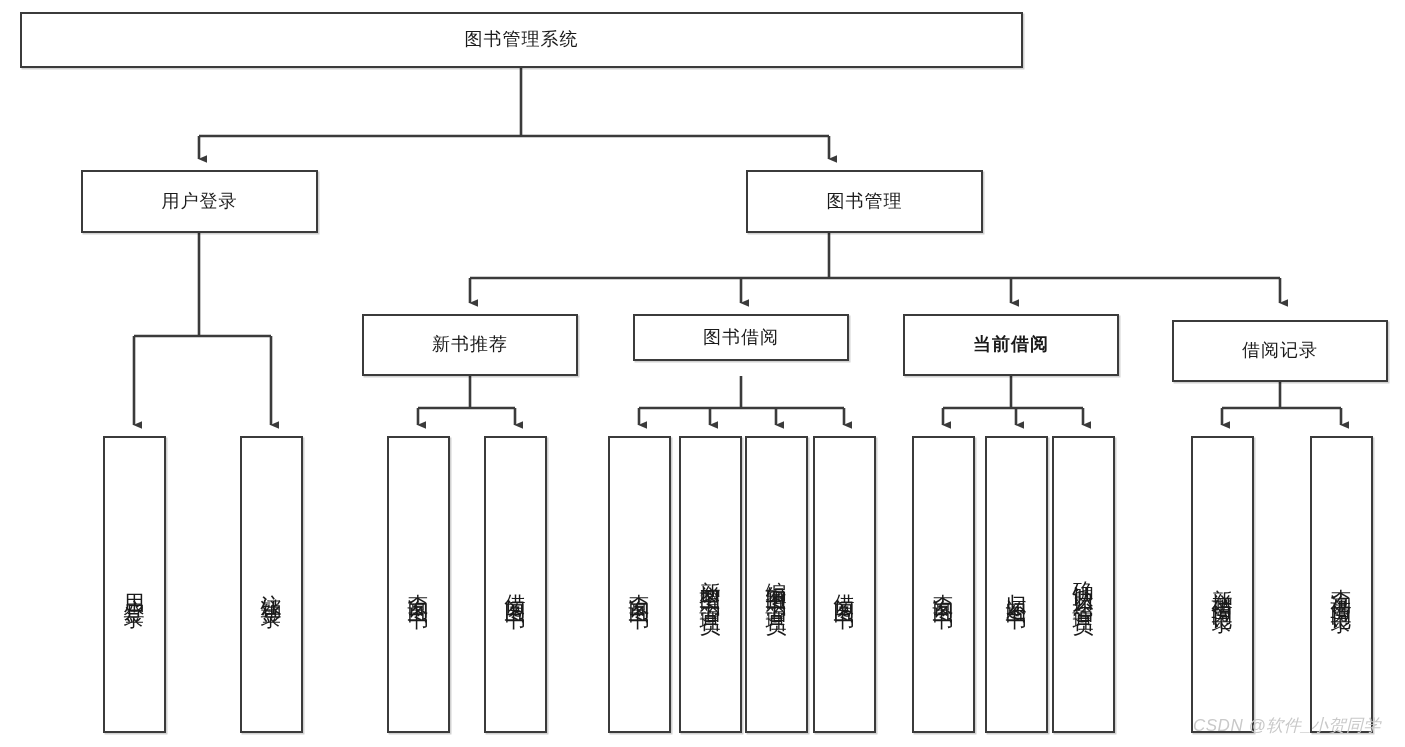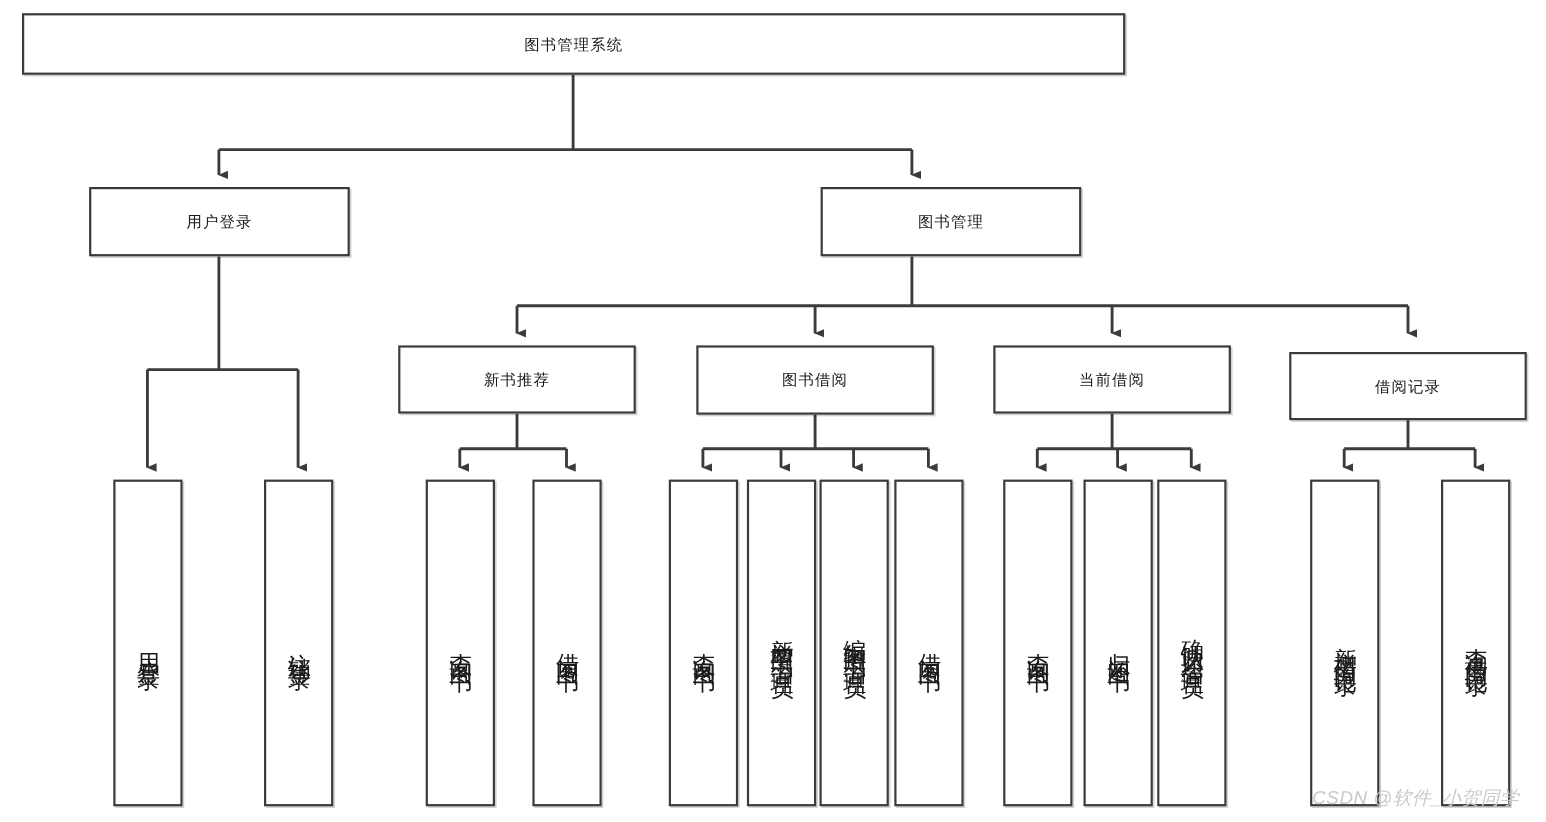--- a/index.html
+++ b/index.html
@@ -31,21 +31,21 @@
     box-sizing: border-box;
     border: 2.5px solid #3b3b3b;
     background: #ffffff;
     display: flex;
     align-items: center;
     justify-content: center;
     color: #1a1a1a;
     box-shadow: 1.5px 1.5px 0 rgba(0,0,0,0.18);
   }
   .node.h {
-    font-size: 14px;
+    font-size: 18px;
     letter-spacing: 1px;
     line-height: 1.2;
     text-align: center;
   }
   .node.leaf {
     writing-mode: vertical-rl;
     text-orientation: upright;
     font-size: 21px;
     letter-spacing: 5px;
     line-height: 1.0;
@@ -122,24 +122,24 @@
       </div>
       <div class="node h" style="left: 81px; top: 170px; width: 237px; height: 63px;">
         <span>用户登录</span>
       </div>
       <div class="node h" style="left: 711px; top: 170px; width: 237px; height: 63px; margin-left: 35px;">
         <span>图书管理</span>
       </div>
       <div class="node h" style="left: 362px; top: 314px; width: 216px; height: 62px;">
         <span>新书推荐</span>
       </div>
-      <div class="node h" style="left: 633px; top: 314px; width: 216px; height: 63px;">
+      <div class="node h" style="left: 633px; top: 314px; width: 216px; height: 47px;">
         <span>图书借阅</span>
       </div>
-      <div class="node h" style="left: 903px; top: 314px; width: 216px; height: 62px;">
+      <div class="node h" style="left: 903px; top: 314px; width: 216px; height: 62px; font-weight: bold;">
         <span>当前借阅</span>
       </div>
       <div class="node h" style="left: 1172px; top: 320px; width: 216px; height: 62px;">
         <span>借阅记录</span>
       </div>
       <div class="node leaf" style="left: 103px; top: 436px; width: 63px; height: 297px;">
         <span>用户登录</span>
       </div>
       <div class="node leaf" style="left: 240px; top: 436px; width: 63px; height: 297px;">
         <span>注销登录</span>

